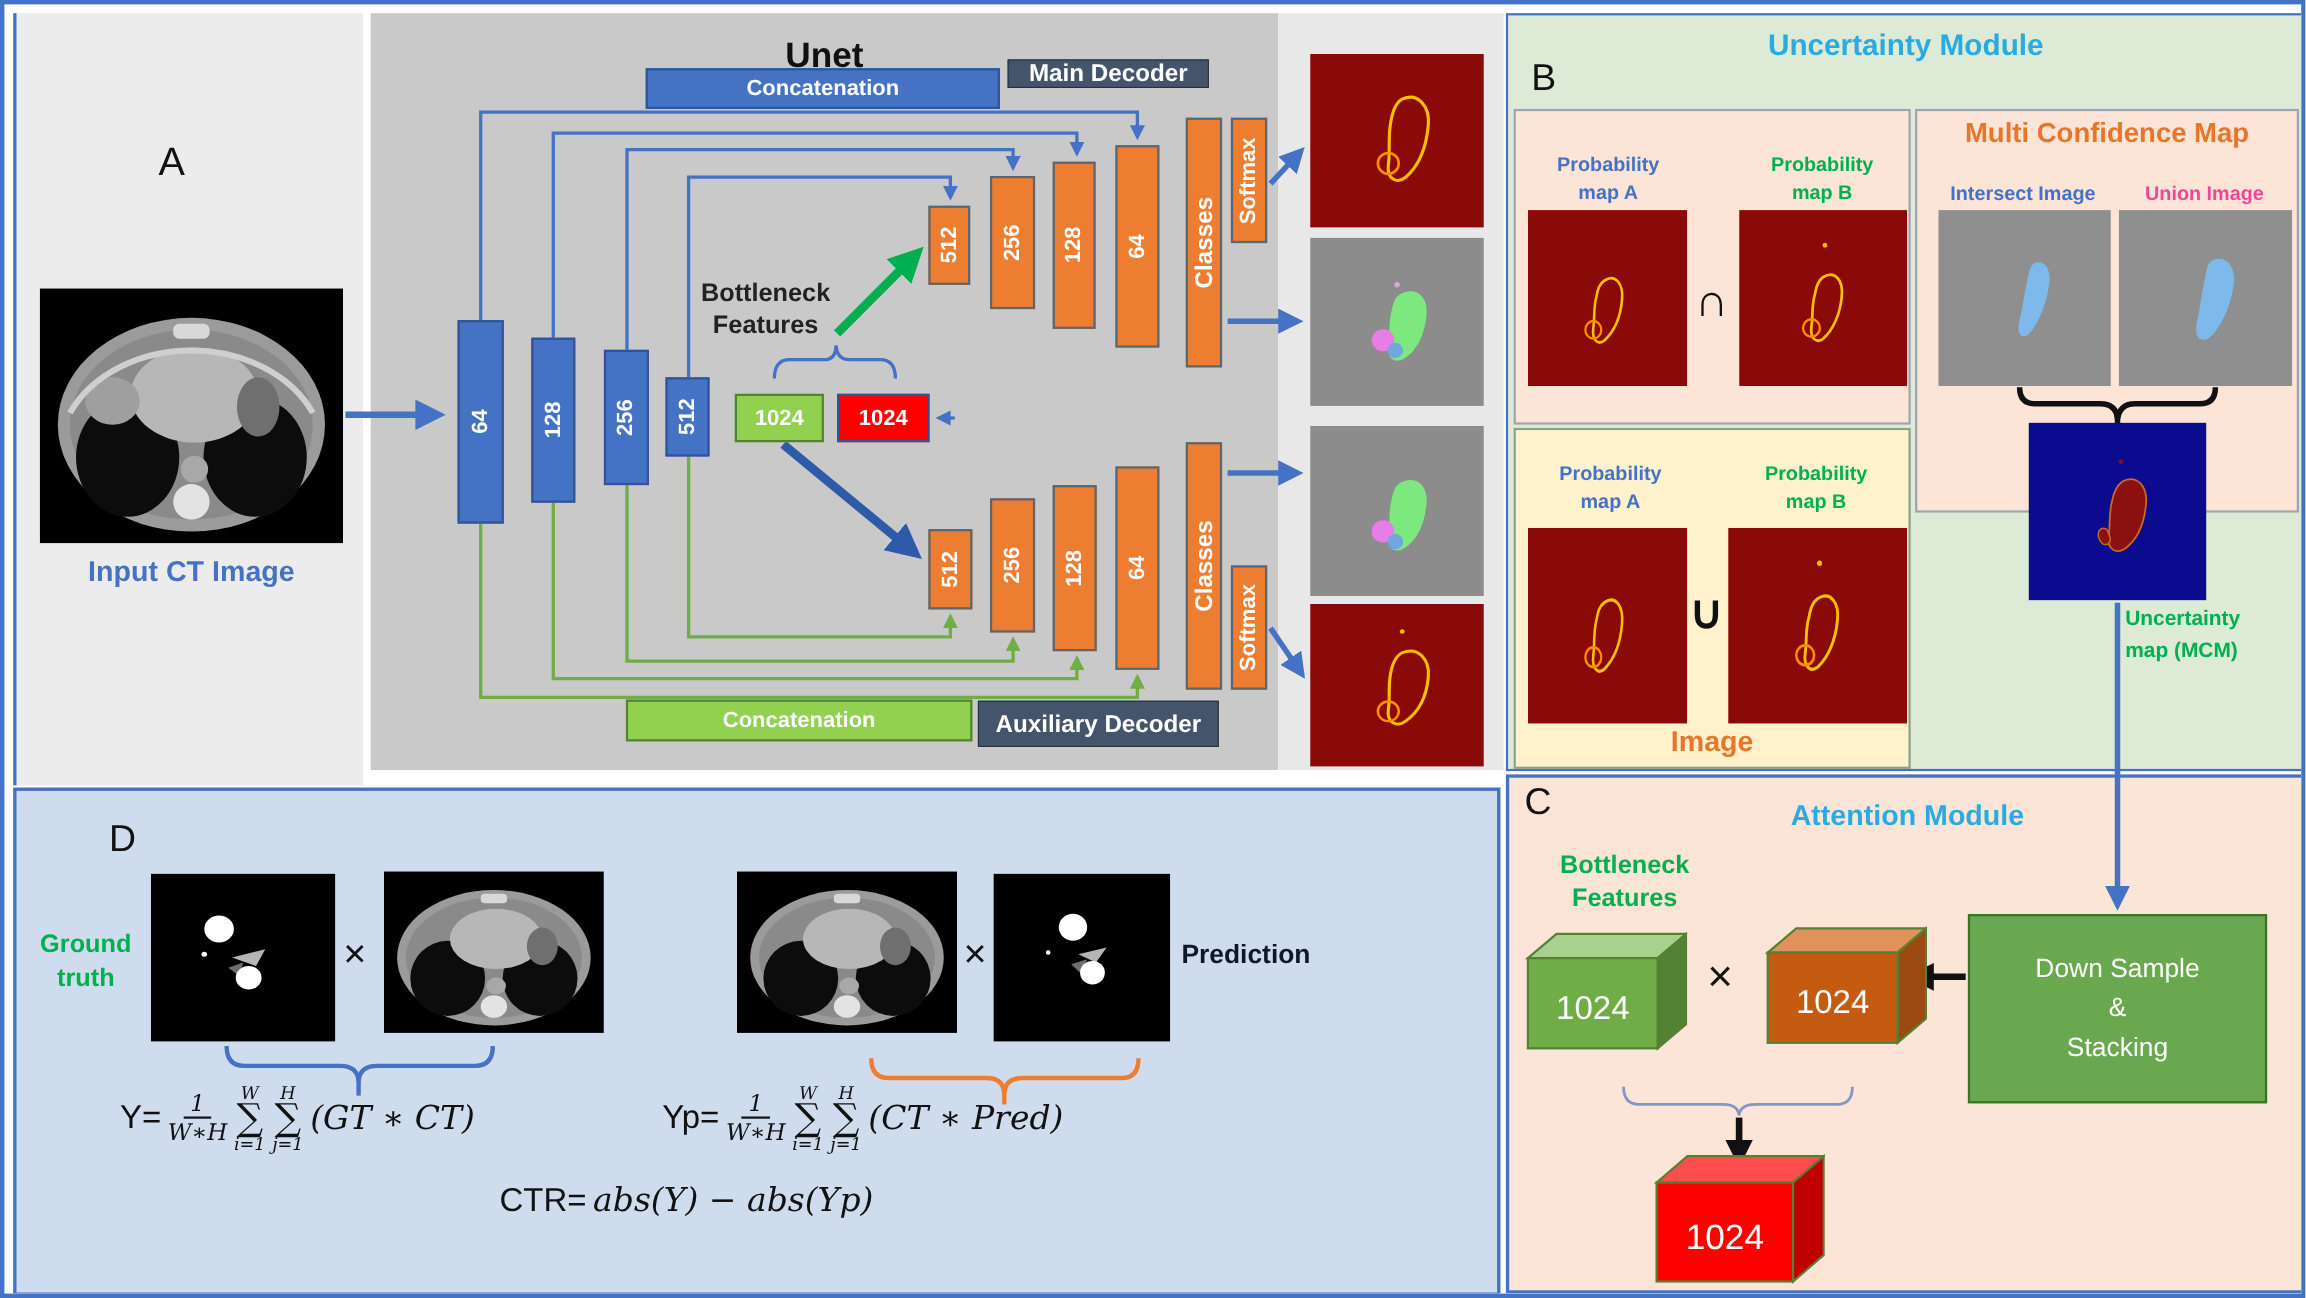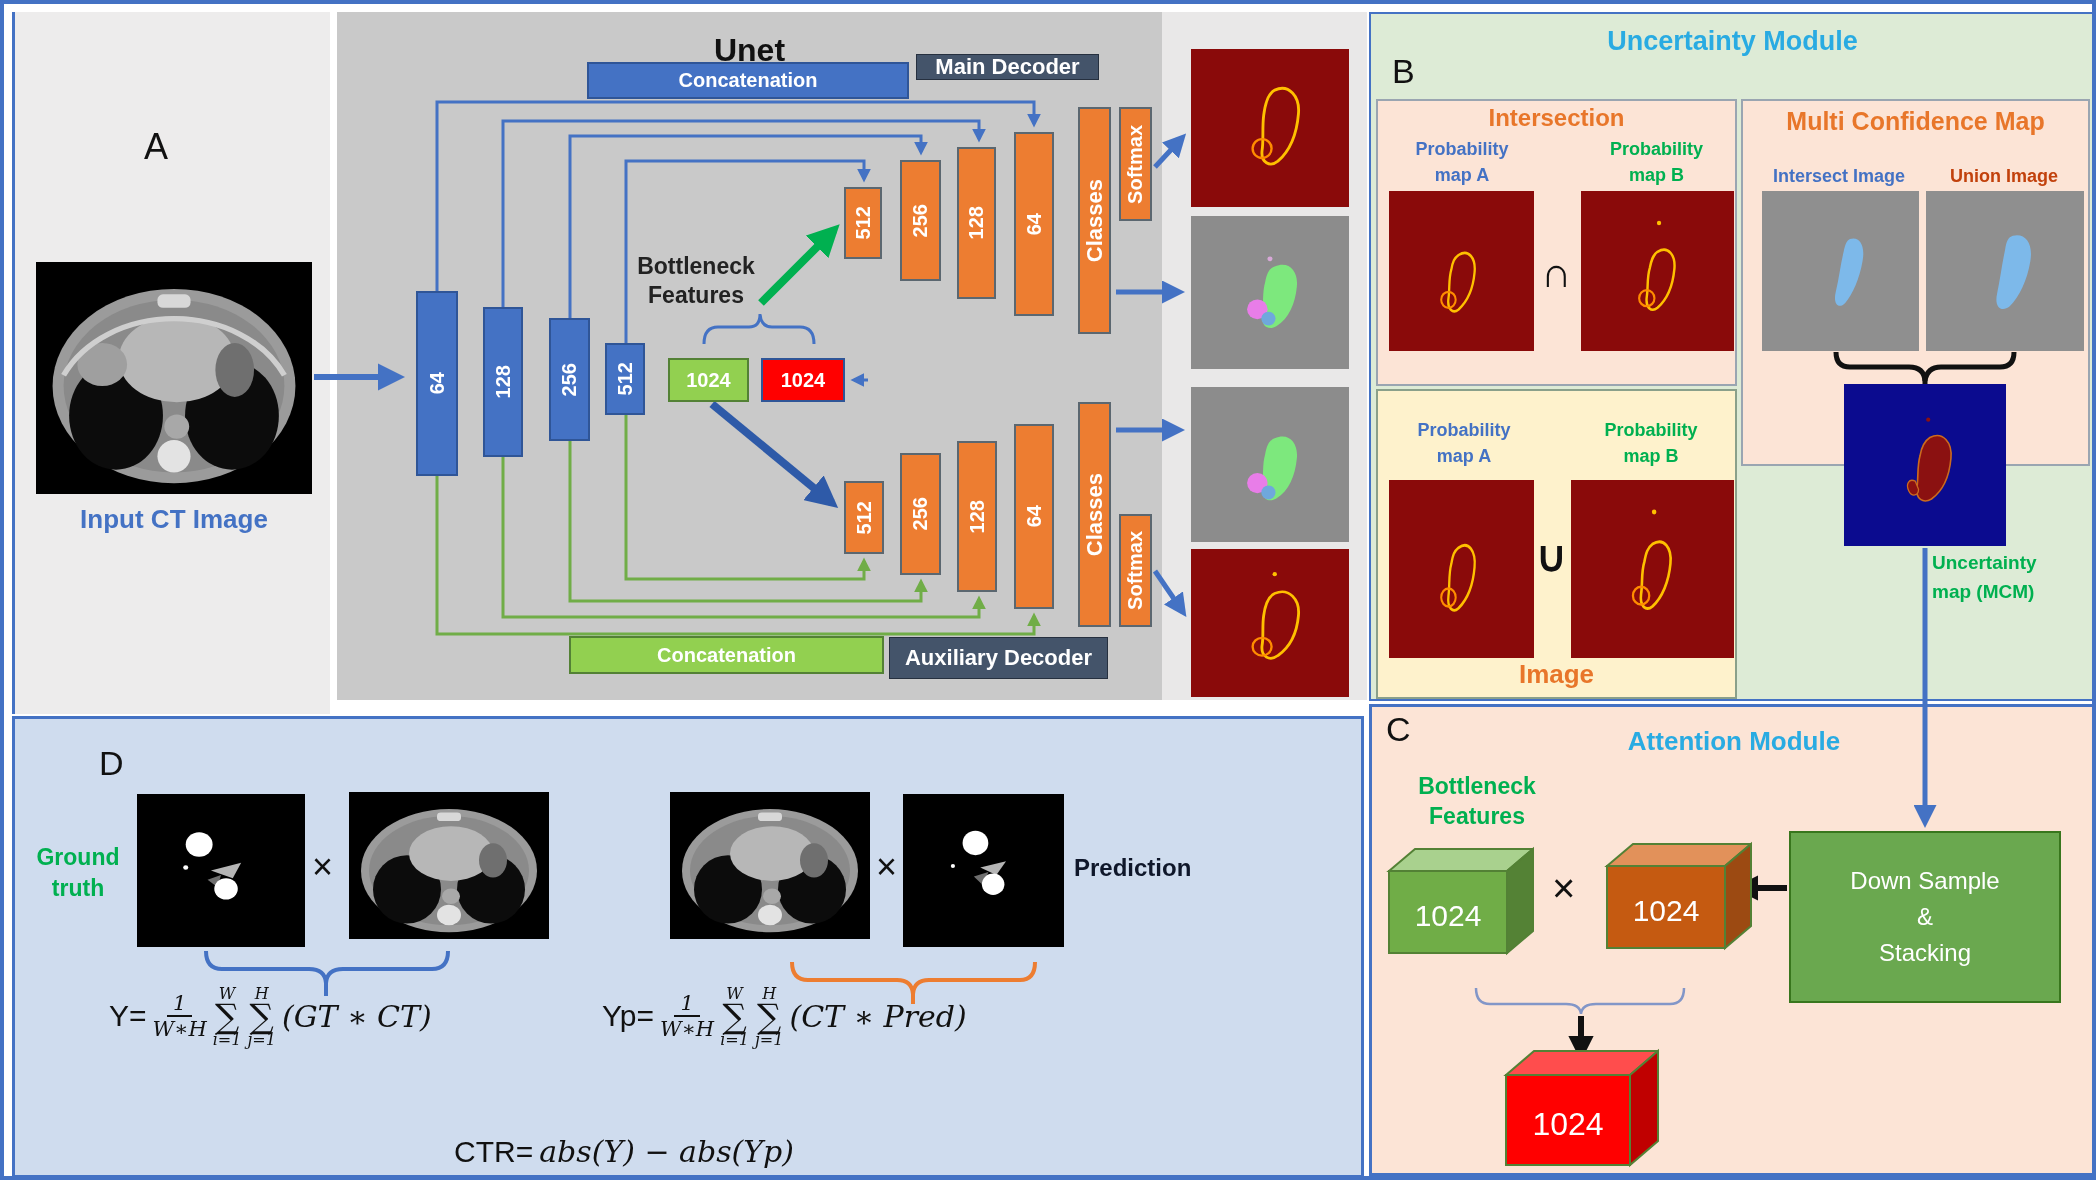--- a/index.html
+++ b/index.html
@@ -236,21 +236,20 @@
       <rect width="100" height="100" fill="#8a0a0a"></rect>
       <path d="M53,30 C62,26 69,34 68,45 C67,57 63,66 55,72 C50,76 44,73 45,65 C46,59 45,52 46,45 C47,37 49,32 53,30 Z" fill="none" stroke="#ffc000" stroke-width="1.8"></path>
       <circle cx="45" cy="66" r="6" fill="none" stroke="#ff8c00" stroke-width="1.5"></circle>
       <circle cx="53" cy="17" r="1.4" fill="#ffc000"></circle>
     </svg>
   </div>
 
   <div class="lbl" style="left:1388px;top:48px;font-size:34px;color:#111;">B</div>
   <div class="lbl center" style="left:1365px;top:22px;width:727px;font-size:27px;font-weight:bold;color:#29abe2;">Uncertainty Module</div>
 
-  <div class="lbl center" style="left:1372px;top:100px;width:361px;font-size:24px;font-weight:bold;color:#e8762a;">Intersection</div>
   <div class="lbl center" style="left:1388px;top:132px;width:140px;font-size:18px;font-weight:bold;color:#4472c4;line-height:1.45;">
     <div>Probability</div>
     <div>map A</div>
   </div>
   <div class="lbl center" style="left:1580px;top:132px;width:145px;font-size:18px;font-weight:bold;color:#00b050;line-height:1.45;">
     <div>Probability</div>
     <div>map B</div>
   </div>
   <div class="imgbox" style="left:1385px;top:187px;width:145px;height:160px;">
     <svg viewBox="0 0 100 100" preserveAspectRatio="none">
@@ -264,21 +263,21 @@
     <svg viewBox="0 0 100 100" preserveAspectRatio="none">
       <rect width="100" height="100" fill="#8a0a0a"></rect>
       <path d="M50,38 C57,34 62,40 61,49 C60,59 56,68 50,73 C46,76 42,73 43,66 C44,60 43,54 45,48 C46,43 47,40 50,38 Z" fill="none" stroke="#ffc000" stroke-width="1.6"></path>
       <circle cx="43" cy="67" r="5" fill="none" stroke="#ff8c00" stroke-width="1.4"></circle>
       <circle cx="51" cy="20" r="1.4" fill="#ffc000"></circle>
     </svg>
   </div>
 
   <div class="lbl center" style="left:1737px;top:103px;width:349px;font-size:25px;font-weight:bold;color:#e8762a;">Multi Confidence Map</div>
   <div class="lbl center" style="left:1755px;top:162px;width:160px;font-size:18px;font-weight:bold;color:#4472c4;">Intersect Image</div>
-  <div class="lbl center" style="left:1920px;top:162px;width:160px;font-size:18px;font-weight:bold;color:#c2410c;">Union Image</div>
+  <div class="lbl center" style="left:1920px;top:162px;width:160px;font-size:18px;font-weight:bold;color:#ec4899;">Union Image</div>
   <div class="imgbox" style="left:1758px;top:187px;width:157px;height:160px;">
     <svg viewBox="0 0 100 100" preserveAspectRatio="none">
       <rect width="100" height="100" fill="#8f8f8f"></rect>
       <path d="M56,30 C62,28 66,34 64,44 C62,55 58,64 53,70 C49,74 45,71 47,63 C49,55 50,46 52,38 C53,33 54,31 56,30 Z" fill="#7db9ea"></path>
     </svg>
   </div>
   <div class="imgbox" style="left:1922px;top:187px;width:158px;height:160px;">
     <svg viewBox="0 0 100 100" preserveAspectRatio="none">
       <rect width="100" height="100" fill="#8f8f8f"></rect>
       <path d="M55,28 C63,26 68,33 66,44 C64,56 59,66 53,72 C48,76 43,73 45,64 C47,55 48,46 50,37 C51,31 52,29 55,28 Z" fill="#7db9ea"></path>
@@ -455,18 +454,18 @@
       <span class="sub">i=1</span>
     </span>
     <span class="sum">
       <span class="sup">H</span>
       <span class="sig">∑</span>
       <span class="sub">j=1</span>
     </span>
     <span class="f-rhs">(CT ∗ Pred)</span>
   </div>
 
-  <div class="formula" style="left:270px;top:1130px;width:700px;justify-content:center;">
+  <div class="formula" style="left:270px;top:1070px;width:700px;justify-content:center;">
     <span class="f-lhs">CTR=</span>
     <span class="f-rhs">abs(Y) − abs(Yp)</span>
   </div>
 
 </div>
 
 </body></html>

